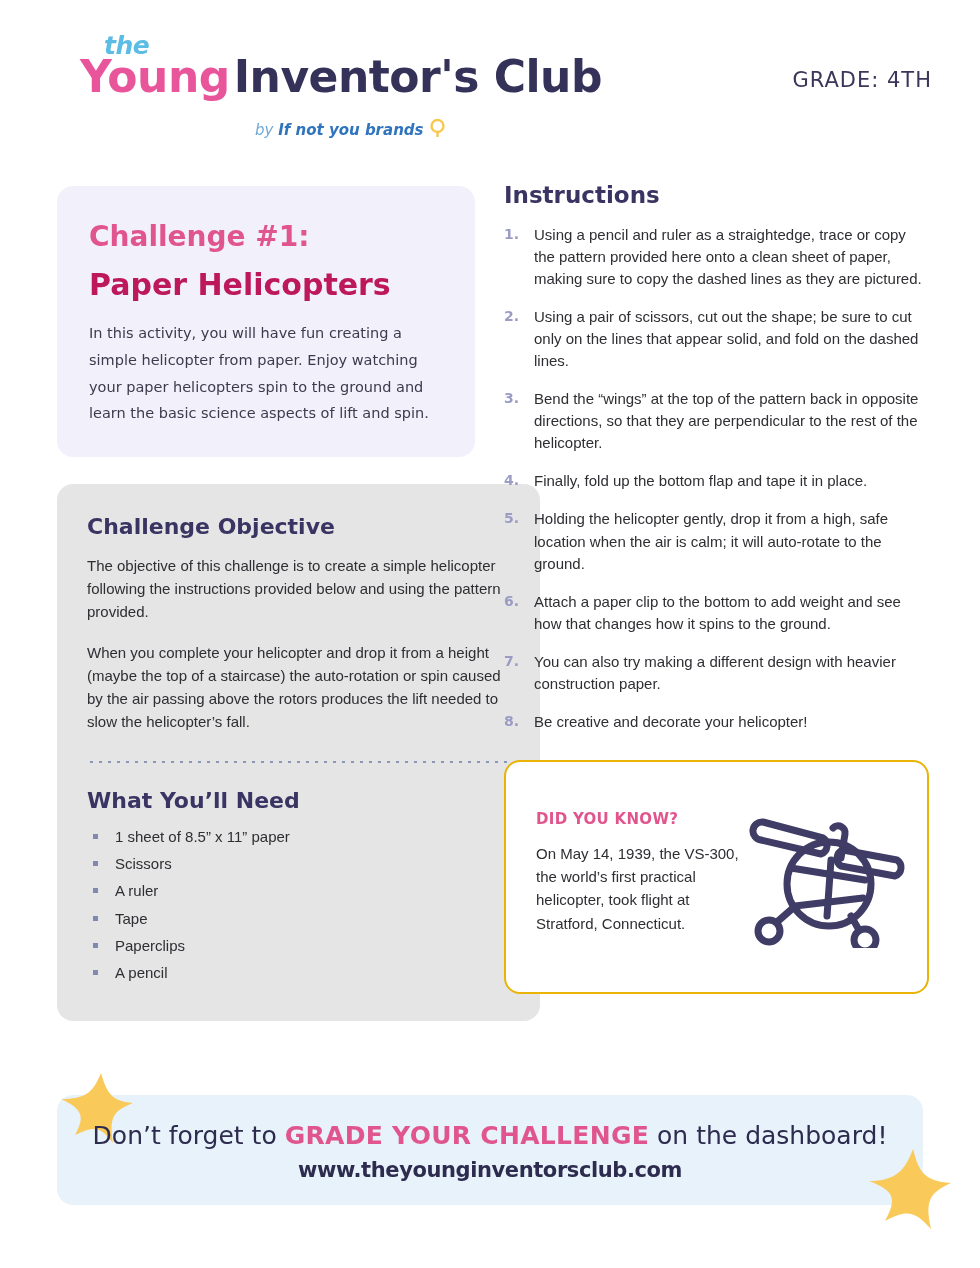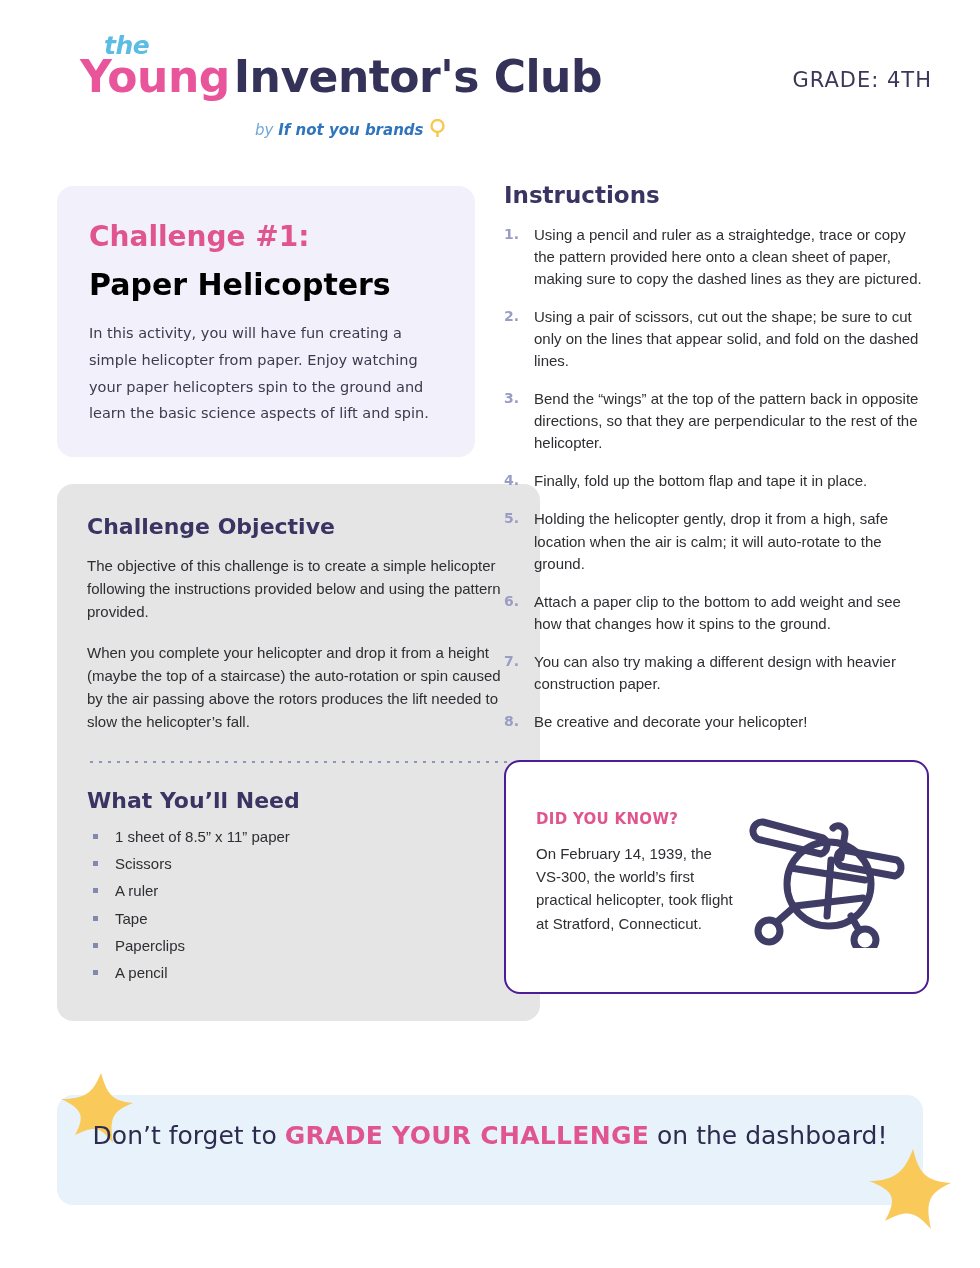--- a/index.html
+++ b/index.html
@@ -125,21 +125,21 @@
     font-weight: bold;
     font-size: 28px;
     color: #e1558e;
     letter-spacing: 0px;
     margin: 0 0 14px 0;
   }
   .challenge-title {
     font-family: "DejaVu Sans", sans-serif;
     font-weight: bold;
     font-size: 30px;
-    color: #000000;
+    color: #be185d;
     margin: 0 0 18px 0;
   }
   .challenge-body {
     font-family: "DejaVu Sans", sans-serif;
     font-size: 14.5px;
     line-height: 1.85;
     color: #3d3a4d;
     margin: 0;
   }
 
@@ -233,21 +233,21 @@
     font-size: 15px;
     line-height: 1.47;
     color: #2e2e33;
     flex: 1;
   }
 
   
   .card-dyk {
     margin-top: 27px;
     background: #ffffff;
-    border: 2px solid #4c1d95;
+    border: 2px solid #eab308;
     border-radius: 16px;
     padding: 26px 26px 26px 30px;
     box-sizing: border-box;
     width: 425px;
     height: 234px;
     display: flex;
     align-items: flex-start;
     position: relative;
   }
   .dyk-textcol {
@@ -407,21 +407,21 @@
     </li>
     <li class="instr-item">
       <span class="instr-num">8.</span>
       <span class="instr-text">Be creative and decorate your helicopter!</span>
     </li>
   </ol>
 
   <div class="card-dyk">
     <div class="dyk-textcol">
       <div class="dyk-label">DID YOU KNOW?</div>
-      <p class="dyk-body">On February 14, 1939, the VS-300, the world’s first practical helicopter, took flight at Stratford, Connecticut.</p>
+      <p class="dyk-body">On May 14, 1939, the VS-300, the world’s first practical helicopter, took flight at Stratford, Connecticut.</p>
     </div>
     <div class="dyk-icon">
       <svg width="160" height="150" viewBox="0 0 160 150">
         <g fill="none" stroke="#3f3c66" stroke-width="7" stroke-linecap="round" stroke-linejoin="round">
 
           <path d="M16 24 L76 40 A9 9 0 0 1 74 56 L14 42 A9 9 0 0 1 16 24 Z"></path>
 
           <path d="M96 52 L150 62 A9 9 0 0 1 148 78 L94 68 A9 9 0 0 1 96 52 Z"></path>
 
           <path d="M86 30 a7 7 0 0 1 12 6 l-4 24"></path>
@@ -449,13 +449,14 @@
   <svg class="star star-left" width="110" height="105" viewBox="0 0 110 105">
     <path d="M54 10 C60 30 64 38 86 40 C66 48 62 54 66 80 C54 64 48 62 28 72 C38 54 36 46 14 36 C38 36 46 30 54 10 Z" fill="#f9c959"></path>
   </svg>
 
   <svg class="star star-right" width="130" height="125" viewBox="0 0 130 125">
     <path d="M66 12 C72 36 78 44 104 46 C82 56 78 64 84 92 C68 74 60 72 38 84 C50 62 48 54 22 44 C48 44 58 34 66 12 Z" fill="#f9c959"></path>
   </svg>
 
   <div class="footer-line1"><span>Don’t forget to </span><span class="footer-hl">GRADE YOUR CHALLENGE</span><span> on the dashboard!</span></div>
 
+  <div class="footer-line2">www.theyounginventorsclub.com</div>
 </div>
 
 </body></html>

